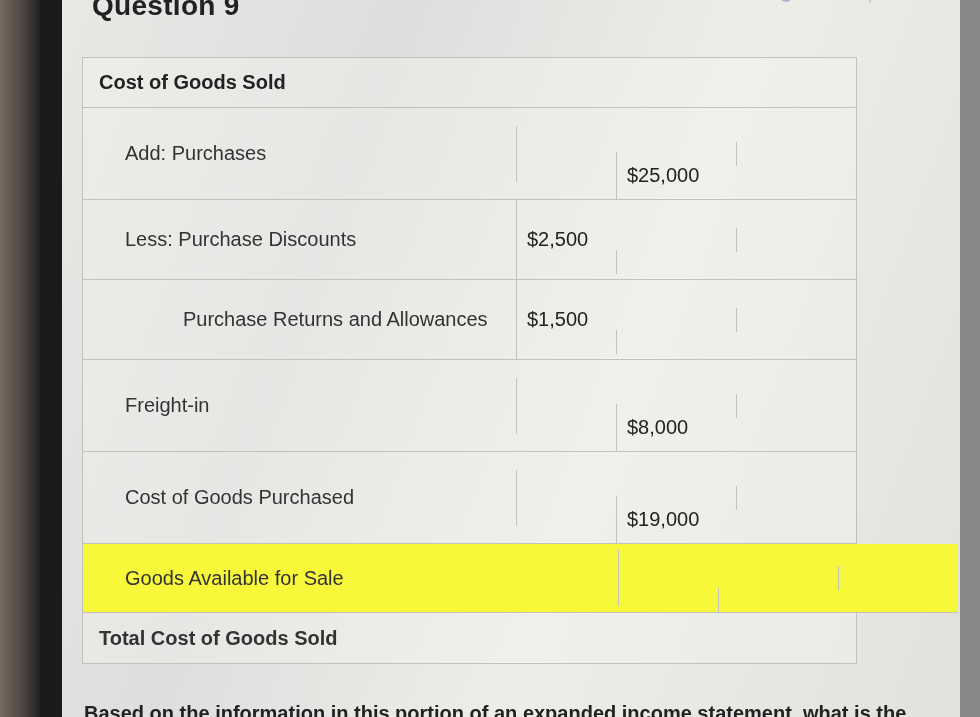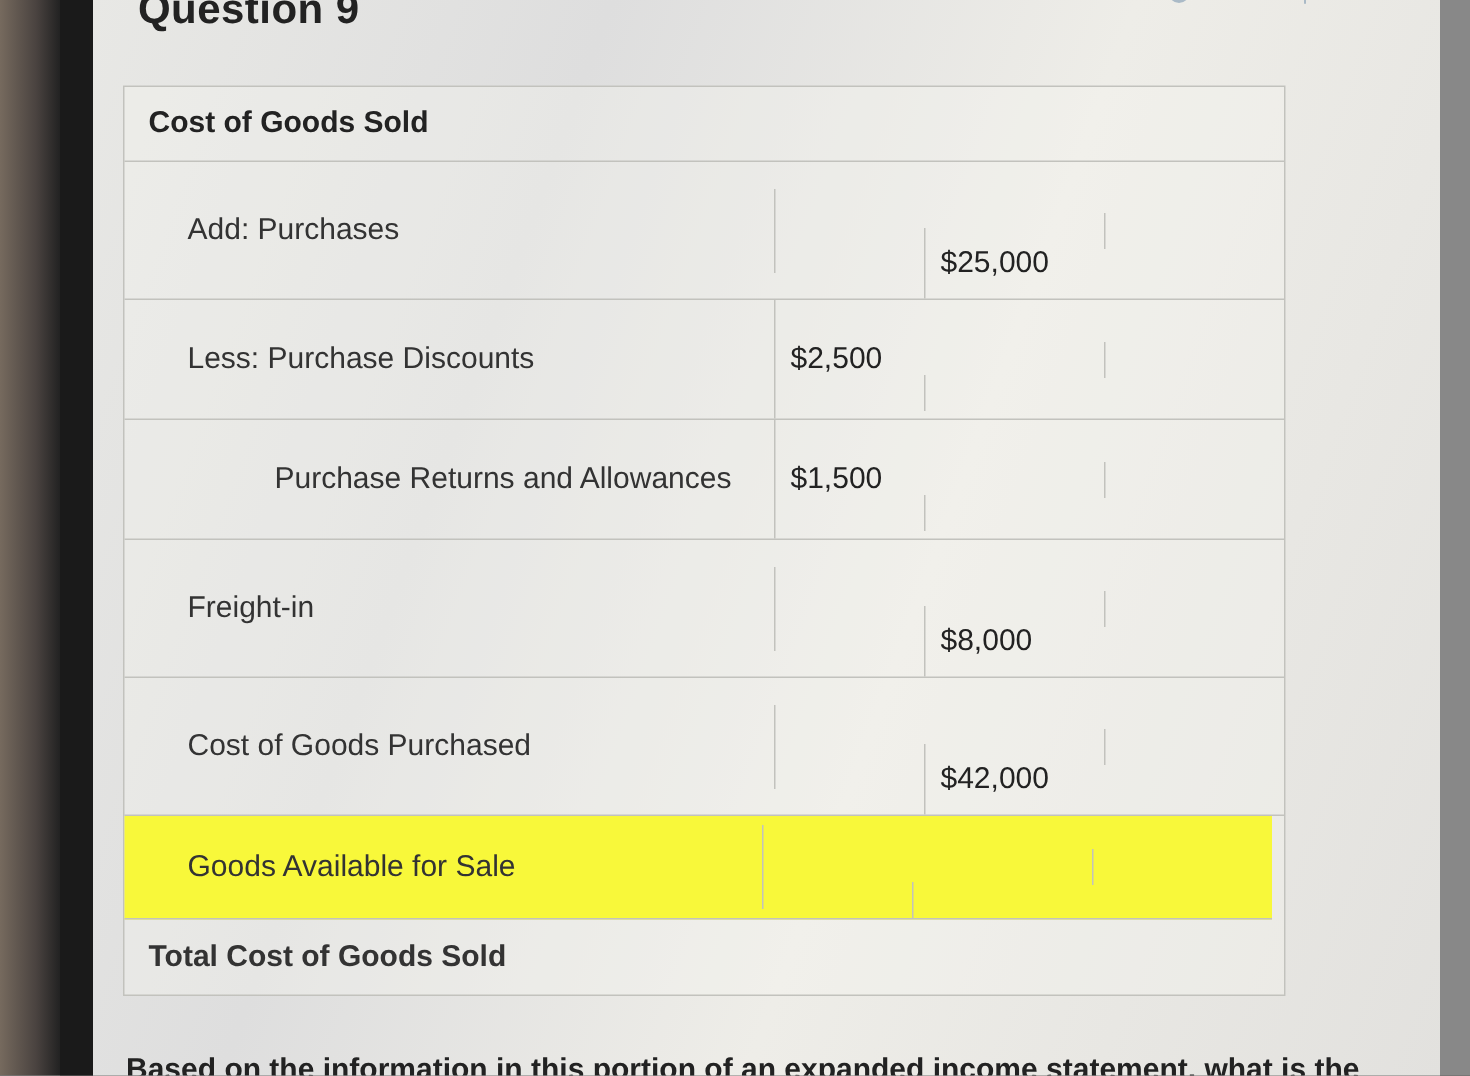--- a/index.html
+++ b/index.html
@@ -96,21 +96,21 @@
 .col-3 {
   width: 120px;
   border-left: 1px solid #c2c2bd;
   padding: 12px 10px;
   font-size: 20px;
   color: #222;
   text-align: left;
 }
 .highlighted {
   background: #f8f83a;
-  width: 765px;
+  width: 875px;
 }
 .highlighted .col-3 {
   border-right: none;
 }
 .bold-row .label {
   font-weight: bold;
   padding-left: 16px;
 }
 .question-text {
   margin: 34px 30px 0 22px;
@@ -175,21 +175,21 @@
     <div class="row">
       <div class="label">Freight-in</div>
       <div class="col-1"></div>
       <div class="col-2">$8,000</div>
       <div class="col-3"></div>
     </div>
 
     <div class="row">
       <div class="label">Cost of Goods Purchased</div>
       <div class="col-1"></div>
-      <div class="col-2">$42,000</div>
+      <div class="col-2">$19,000</div>
       <div class="col-3"></div>
     </div>
 
     <div class="row highlighted">
       <div class="label">Goods Available for Sale</div>
       <div class="col-1"></div>
       <div class="col-2"></div>
       <div class="col-3"></div>
     </div>
 

